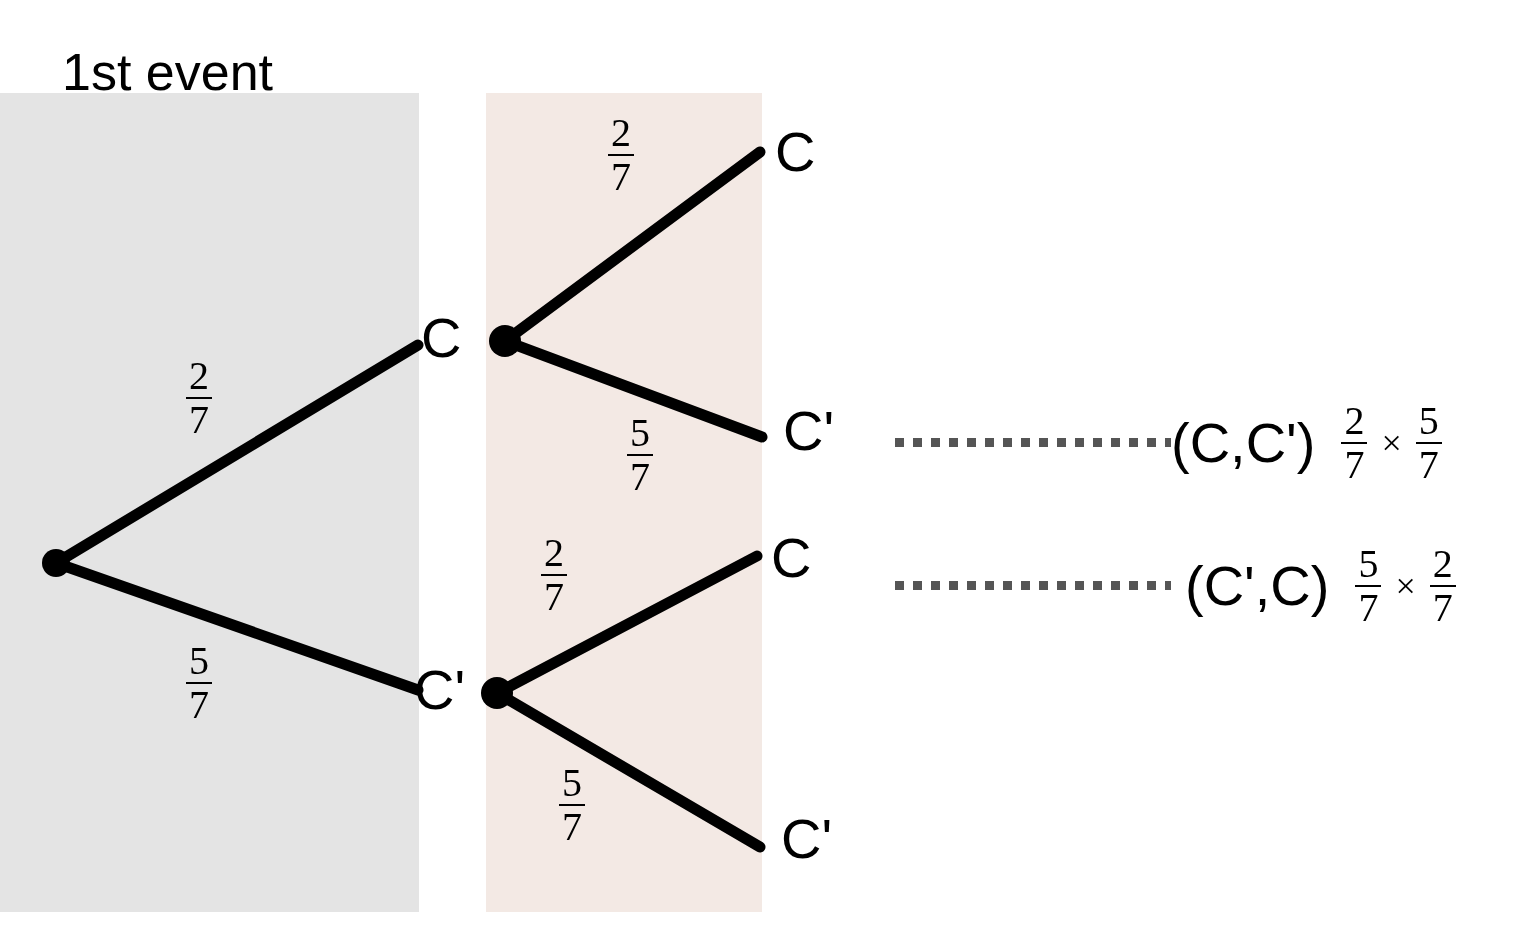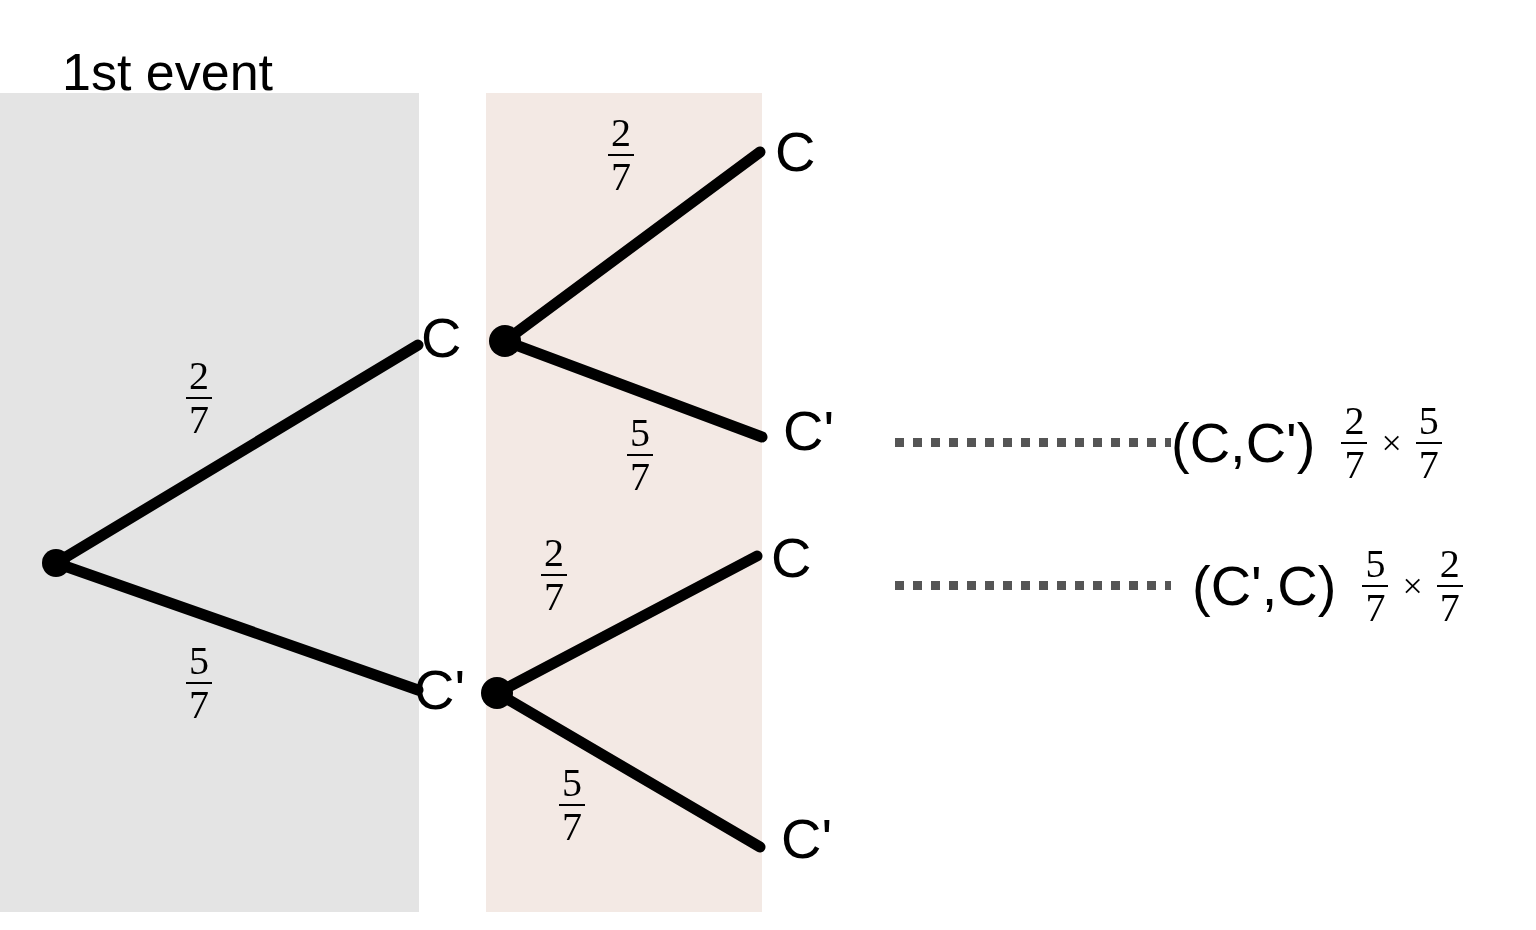--- a/index.html
+++ b/index.html
@@ -174,21 +174,21 @@
       <span class="times-sign">×</span>
       <span class="frac">
         <span class="num">5</span>
         <span class="den">7</span>
       </span>
     </span>
   </div>
 
   <div class="outcome-row" style="left:895px; top:543px;">
     <span class="dotted-line" style="width:276px;"></span>
-    <span class="outcome-pair" style="margin-left:21px;">(C',C)</span>
+    <span class="outcome-pair" style="margin-left:14px;">(C',C)</span>
     <span class="product" style="margin-left:26px;">
       <span class="frac">
         <span class="num">5</span>
         <span class="den">7</span>
       </span>
       <span class="times-sign">×</span>
       <span class="frac">
         <span class="num">2</span>
         <span class="den">7</span>
       </span>

